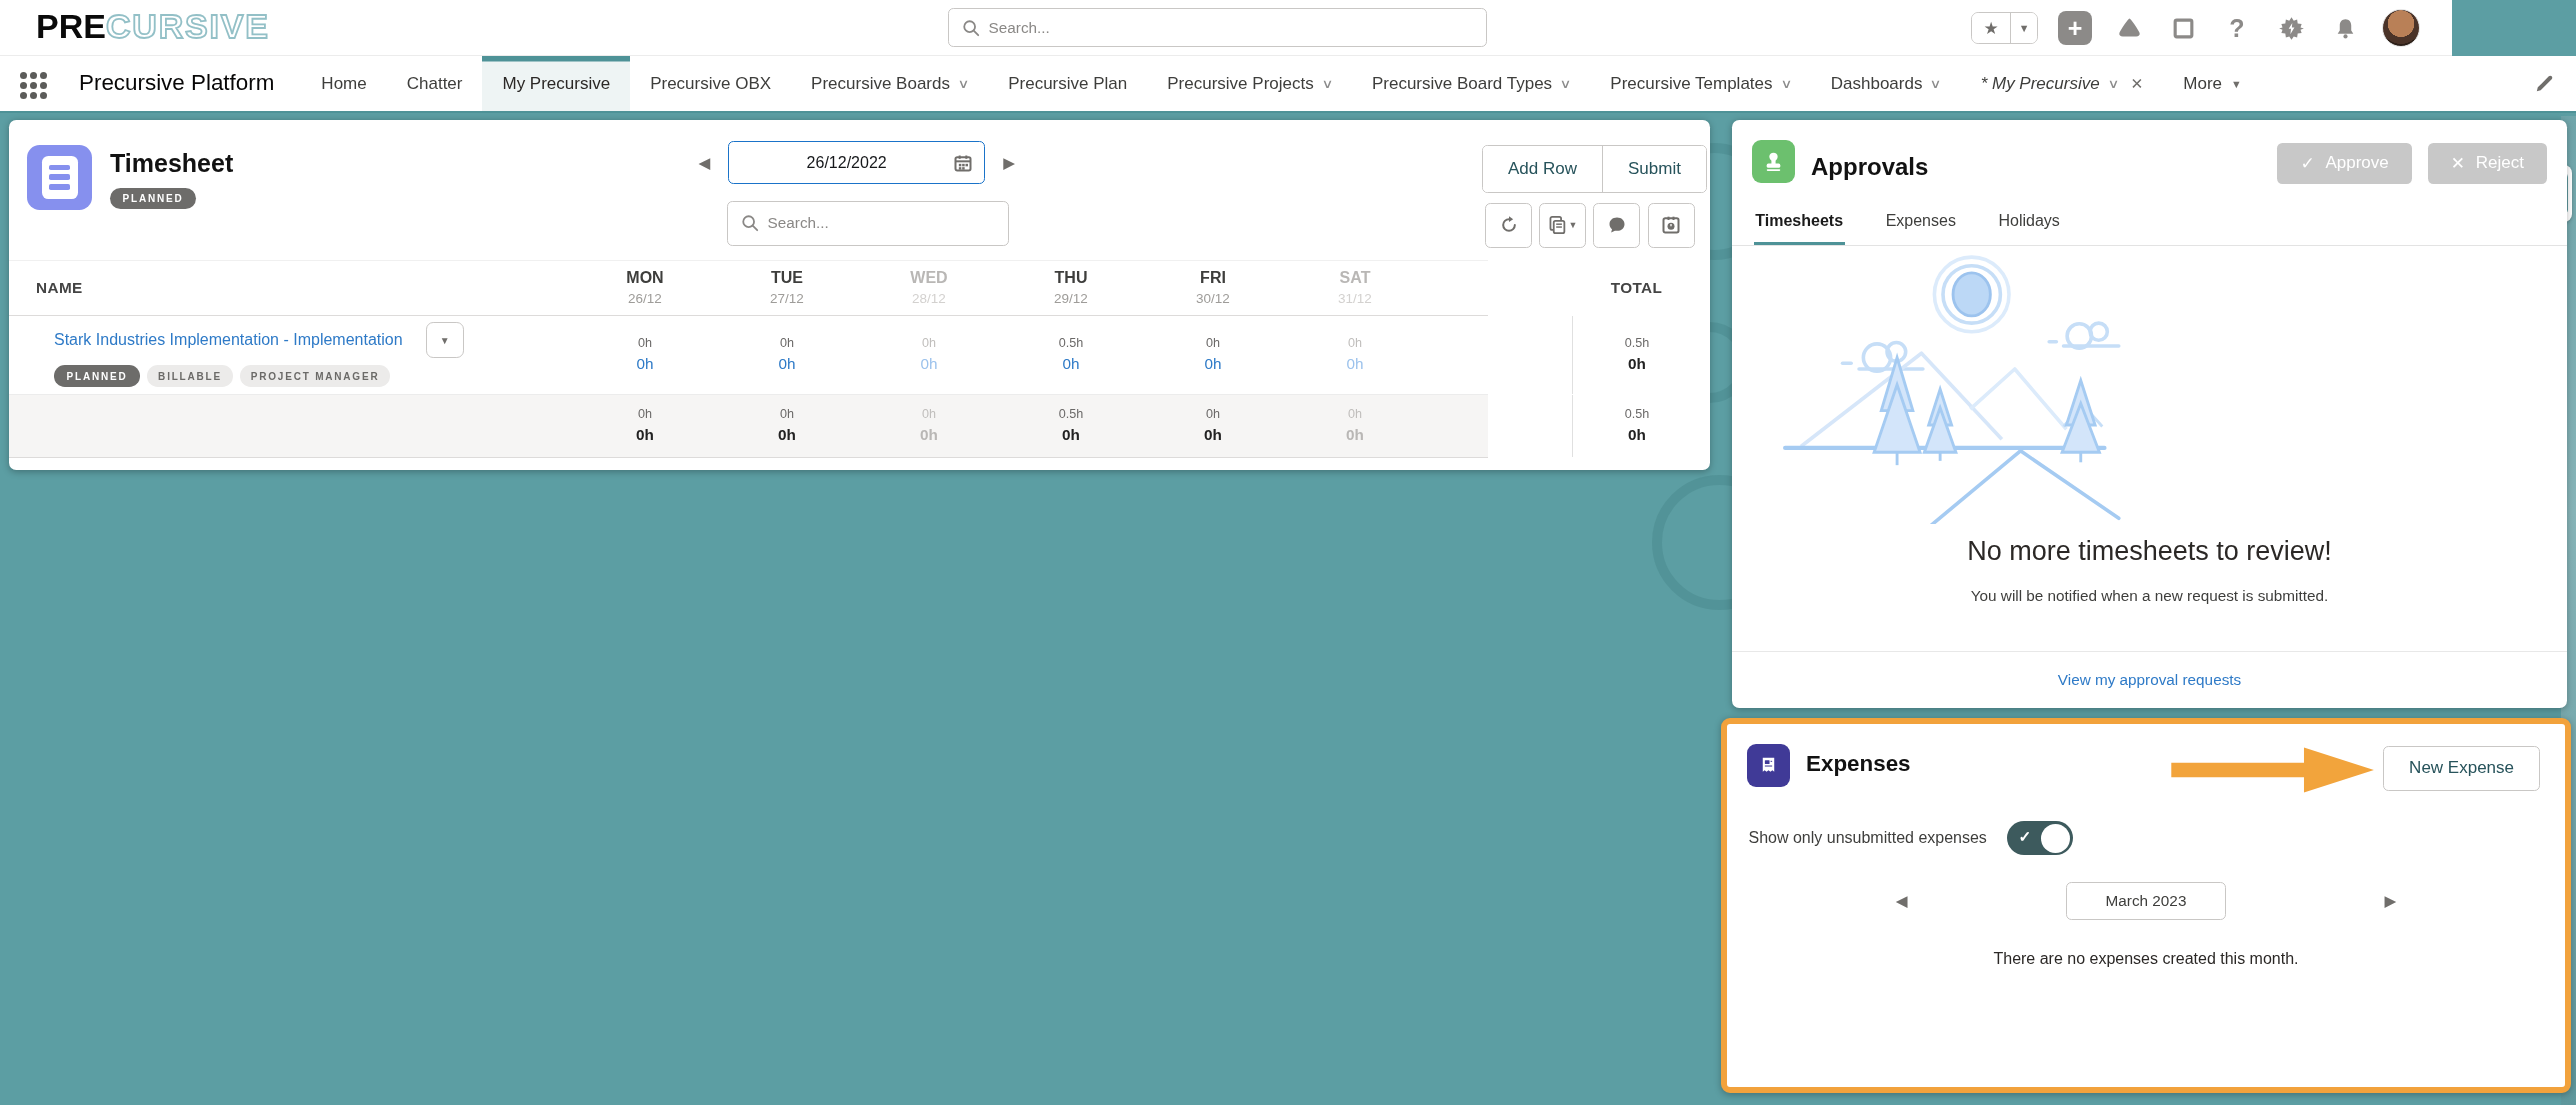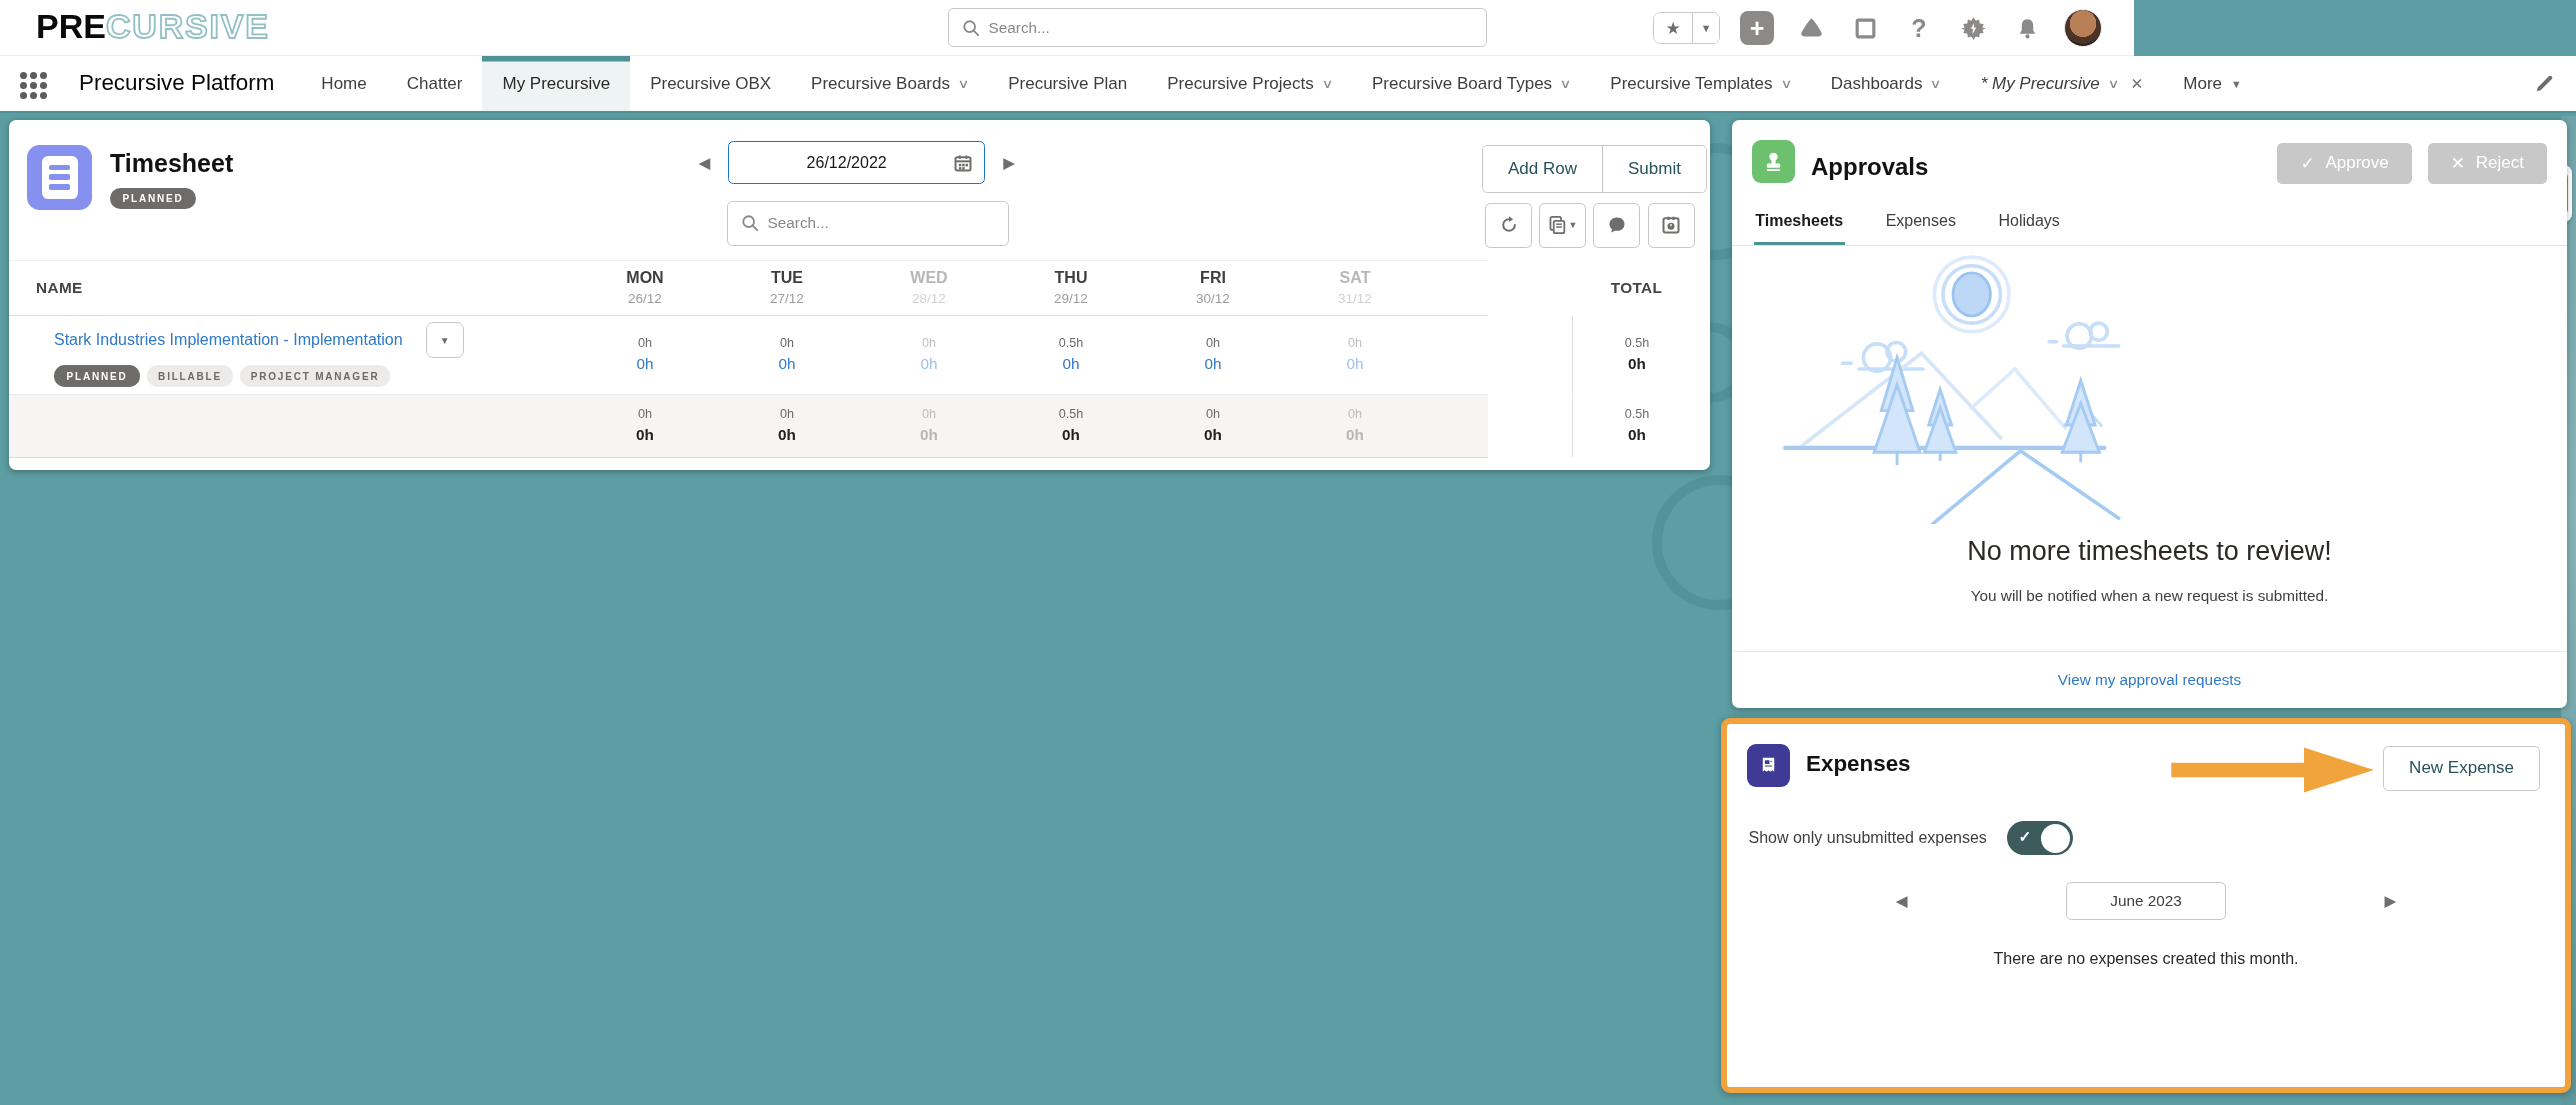--- a/index.html
+++ b/index.html
@@ -3,21 +3,21 @@
 <meta charset="utf-8">
 <style>
   * { margin:0; padding:0; box-sizing:border-box; }
   html,body { background:#e8e8e8; }
   .screen {
     position:relative; width:2576px; height:1106px; overflow:hidden;
     font-family:"Liberation Sans", sans-serif; background:#5C9EA3;
   }
   
   .app-header {
-    position:absolute; top:0; left:0; width:2134px; height:56px;
+    position:absolute; top:0; left:0; width:2452px; height:56px;
     background:#fff; border-bottom:0.9px solid #ececec; z-index:30;
   }
   .logo { position:absolute; left:36px; top:7.2px; font-size:34px; font-weight:900; letter-spacing:0; }
   .logo .logo-bold { color:#0a0a0a; }
   .logo .logo-light { color:transparent; -webkit-text-stroke:1.8px #93c0c7; letter-spacing:1.8px; font-weight:800; }
   .global-search {
     position:absolute; left:948px; top:8px; width:539px; height:39px;
     border:0.9px solid #c9c7c5; border-radius:5.4px; background:#fff;
     display:flex; align-items:center; padding:0 12.6px; gap:9px;
   }
@@ -532,21 +532,21 @@
       <div class="ex-filter">
         <span class="lbl">Show only unsubmitted expenses</span>
         <div class="toggle">
           <span class="check">✓</span>
           <span class="knob"></span>
         </div>
       </div>
 
       <div class="ex-monthnav">
         <button class="arrow-btn">◀</button>
-        <button class="month-box">June 2023</button>
+        <button class="month-box">March 2023</button>
         <button class="arrow-btn">▶</button>
       </div>
 
       <div class="ex-empty">There are no expenses created this month.</div>
 
     </div>
   </div>
 </div>
 
 

